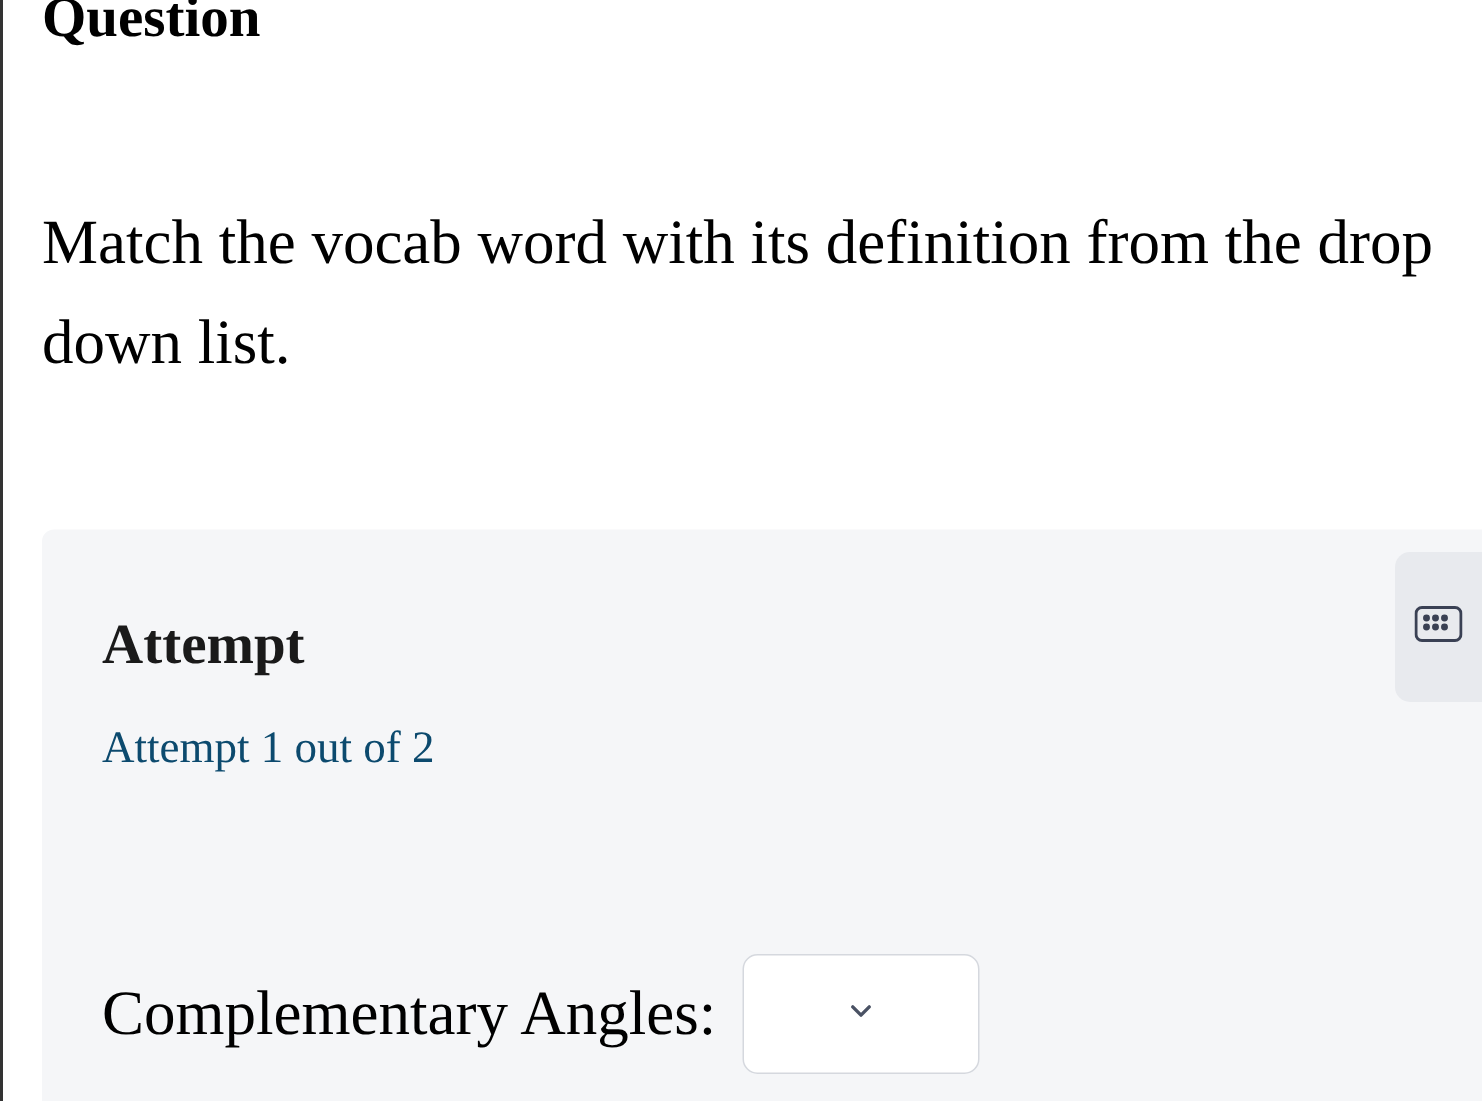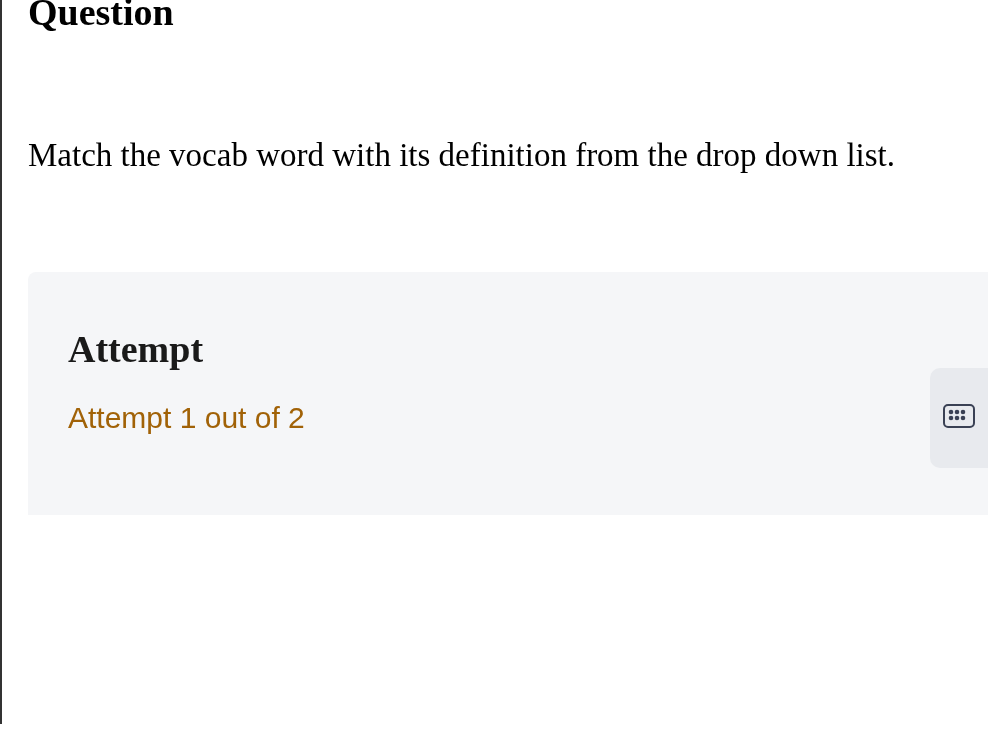--- a/index.html
+++ b/index.html
@@ -23,44 +23,44 @@
     .question-heading {
       font-family: Georgia, serif;
       font-size: 38px;
       font-weight: bold;
       color: #000;
       padding: 0 0 0 26px;
       margin-top: -10px;
     }
     .instruction-text {
       font-family: Georgia, serif;
-      font-size: 33px;
+      font-size: 42px;
       color: #000;
       padding: 0 26px;
       margin-top: 95px;
       line-height: 1.6;
     }
     .answer-box {
       background: #f5f6f8;
       margin-top: 90px;
       margin-left: 26px;
       padding: 55px 0 80px 40px;
       border-radius: 8px 0 0 0;
       position: relative;
     }
     .answer-heading {
       font-family: Georgia, serif;
       font-size: 38px;
       font-weight: bold;
       color: #1a1a1a;
     }
     .attempt-text {
-      font-family: Liberation Sans, sans-serif;
+      font-family: Liberation Serif, serif;
       font-size: 30px;
-      color: #a16207;
+      color: #0c4a6e;
       margin-top: 30px;
     }
     .answer-row {
       display: flex;
       align-items: center;
       margin-top: 120px;
       gap: 18px;
     }
     .vocab-label {
       font-family: Georgia, serif;
@@ -105,20 +105,30 @@
 
 <div class="container">
   <h2 class="question-heading">Question</h2>
 
   <p class="instruction-text">Match the vocab word with its definition from the drop down list.</p>
 
   <div class="answer-box">
     <h3 class="answer-heading">Attempt</h3>
     <p class="attempt-text">Attempt 1 out of 2</p>
 
+    <div class="answer-row">
+      <span class="vocab-label">Complementary Angles:</span>
+      <div class="dropdown">
+        <span>
+          <svg viewBox="0 0 24 24" fill="none" stroke="#4a5264" stroke-width="2.5" stroke-linecap="round" stroke-linejoin="round">
+            <polyline points="6 9 12 15 18 9"></polyline>
+          </svg>
+        </span>
+      </div>
+    </div>
   </div>
 </div>
 
 <div class="keyboard-button">
   <span>
     <svg viewBox="0 0 32 24" fill="none" stroke="#3a4154" stroke-width="2">
       <rect x="1" y="1" width="30" height="22" rx="4" ry="4"></rect>
       <circle cx="8" cy="8" r="1.3" fill="#3a4154"></circle>
       <circle cx="14" cy="8" r="1.3" fill="#3a4154"></circle>
       <circle cx="20" cy="8" r="1.3" fill="#3a4154"></circle>

